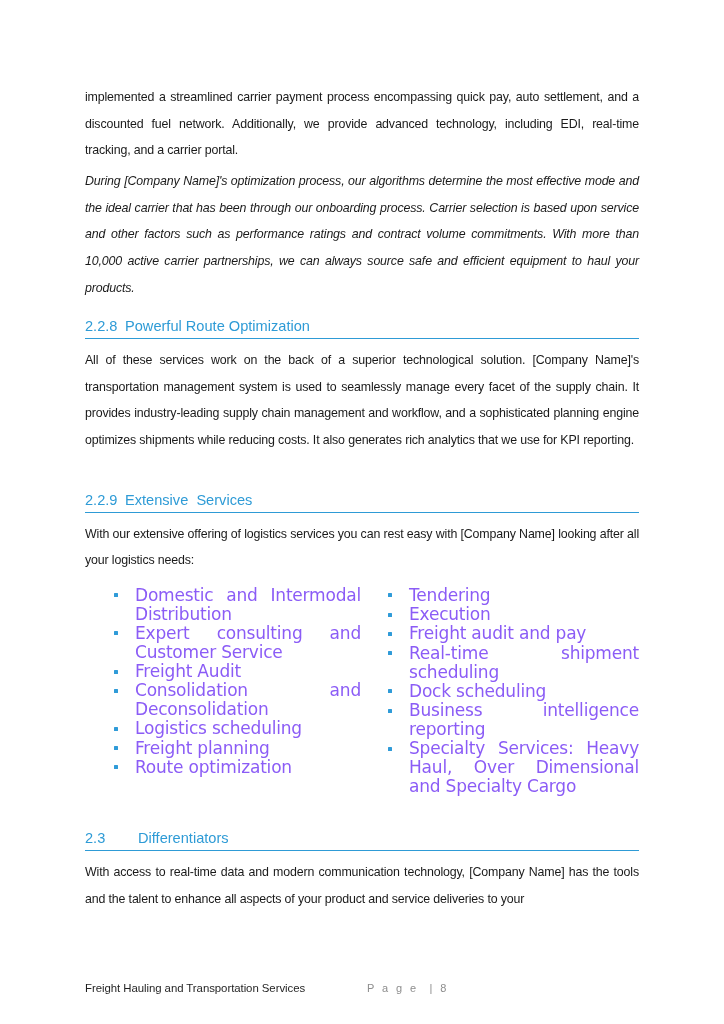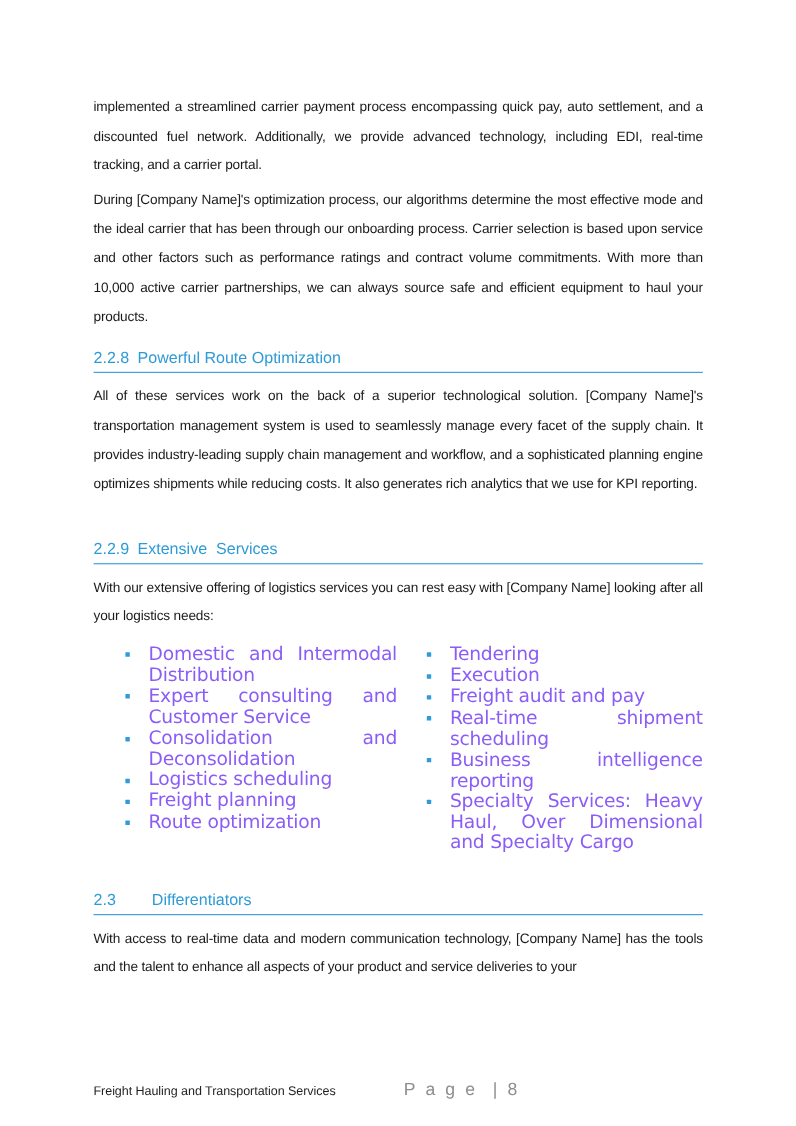--- a/index.html
+++ b/index.html
@@ -36,20 +36,21 @@
     font-size: 12.4px;
     line-height: 26.6px;
     color: #1a1a1a;
     text-align: justify;
     text-justify: inter-word;
     letter-spacing: -0.15px;
   }
 
   p.body-text + p.body-text {
     margin-top: 4.5px;
+    font-style: italic;
   }
 
   
   .heading {
     margin: 0;
     padding: 0 0 2px 0;
     color: #2e9bd6;
     font-family: Liberation Sans, sans-serif;
     font-weight: normal;
     font-size: 14.6px;
@@ -140,21 +141,21 @@
   .footer-title {
     font-family: "Liberation Sans", sans-serif;
     font-size: 11.4px;
     color: #1f1f1f;
     letter-spacing: -0.05px;
     white-space: pre;
   }
   .footer-page {
     margin-left: 62px;
     font-family: "Liberation Sans", sans-serif;
-    font-size: 16px;
+    font-size: 11px;
     color: #8d8d8d;
     letter-spacing: 2.4px;
     white-space: pre;
   }
 </style>
 </head>
 <body>
 
 <div class="page">
 
@@ -193,20 +194,23 @@
     <div class="cols">
       <div class="col col-left">
         <ul class="blist">
           <li>
               <span class="lt">Domestic and Intermodal Distribution</span>
             </li>
           <li>
               <span class="lt">Expert consulting and Customer Service</span>
             </li>
           <li>
+              <span class="lt">Freight Audit</span>
+            </li>
+          <li>
               <span class="lt">Consolidation and Deconsolidation</span>
             </li>
           <li>
               <span class="lt">Logistics scheduling</span>
             </li>
           <li>
               <span class="lt">Freight planning</span>
             </li>
           <li>
               <span class="lt">Route optimization</span>
@@ -219,20 +223,23 @@
               <span class="lt">Tendering</span>
             </li>
           <li>
               <span class="lt">Execution</span>
             </li>
           <li>
               <span class="lt">Freight audit and pay</span>
             </li>
           <li>
               <span class="lt">Real-time shipment scheduling</span>
+            </li>
+          <li>
+              <span class="lt">Dock scheduling</span>
             </li>
           <li>
               <span class="lt">Business intelligence reporting</span>
             </li>
           <li>
               <span class="lt">Specialty Services: Heavy Haul, Over Dimensional and Specialty Cargo</span>
             </li>
         </ul>
       </div>
     </div>

